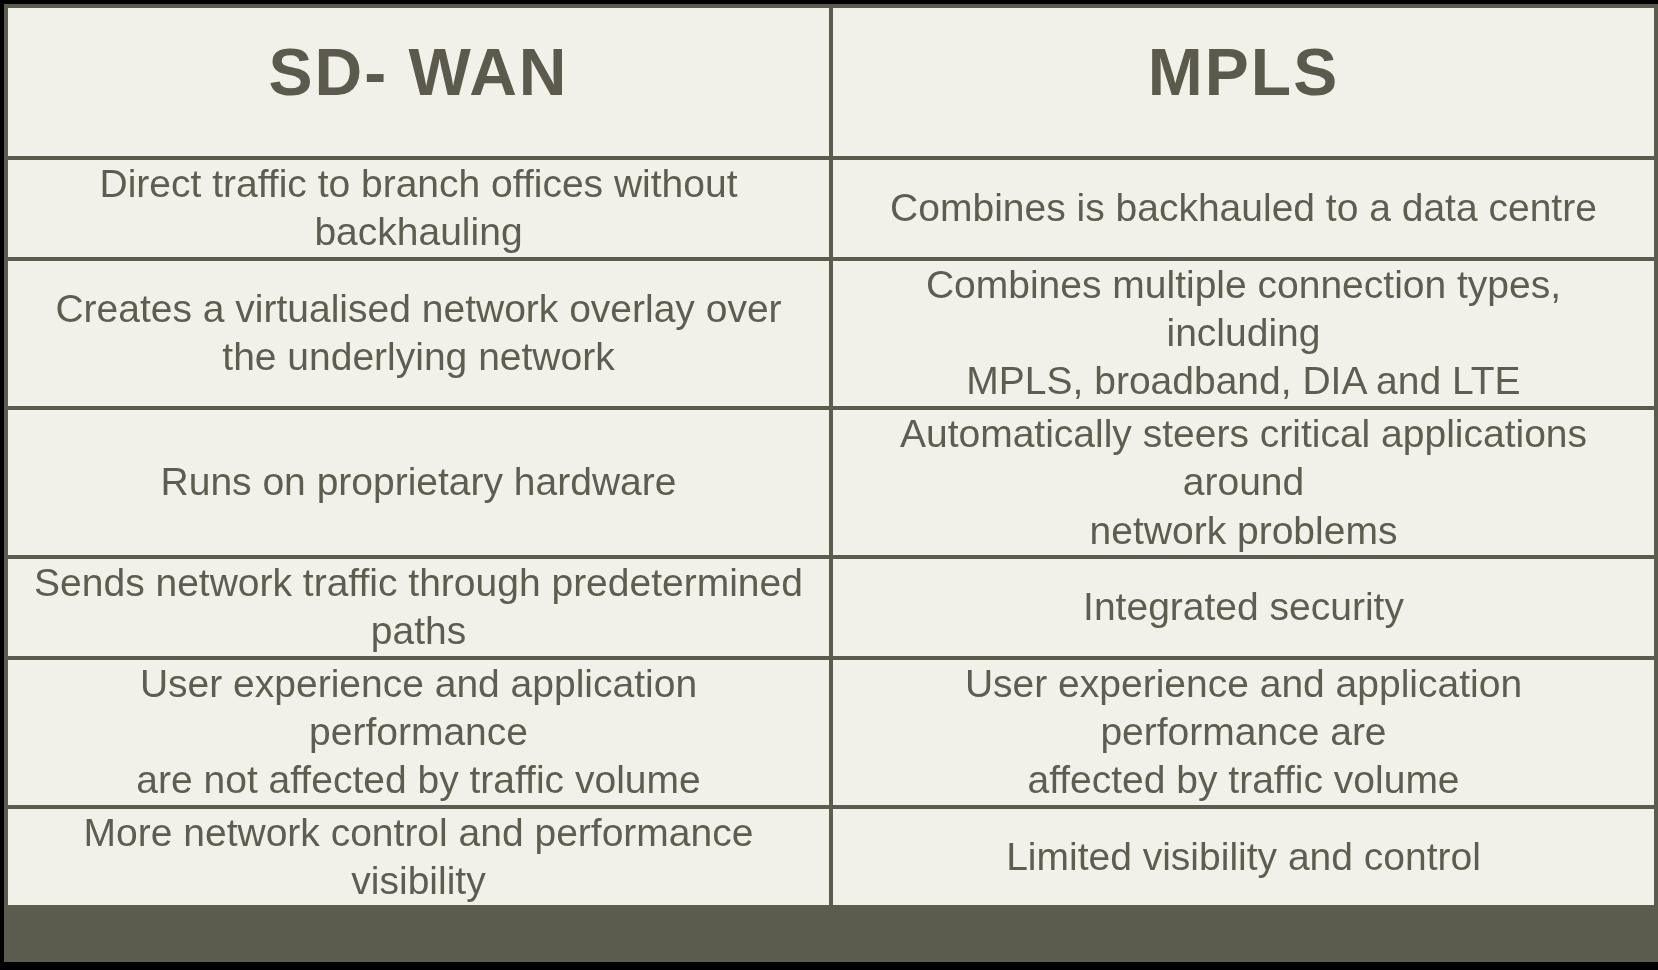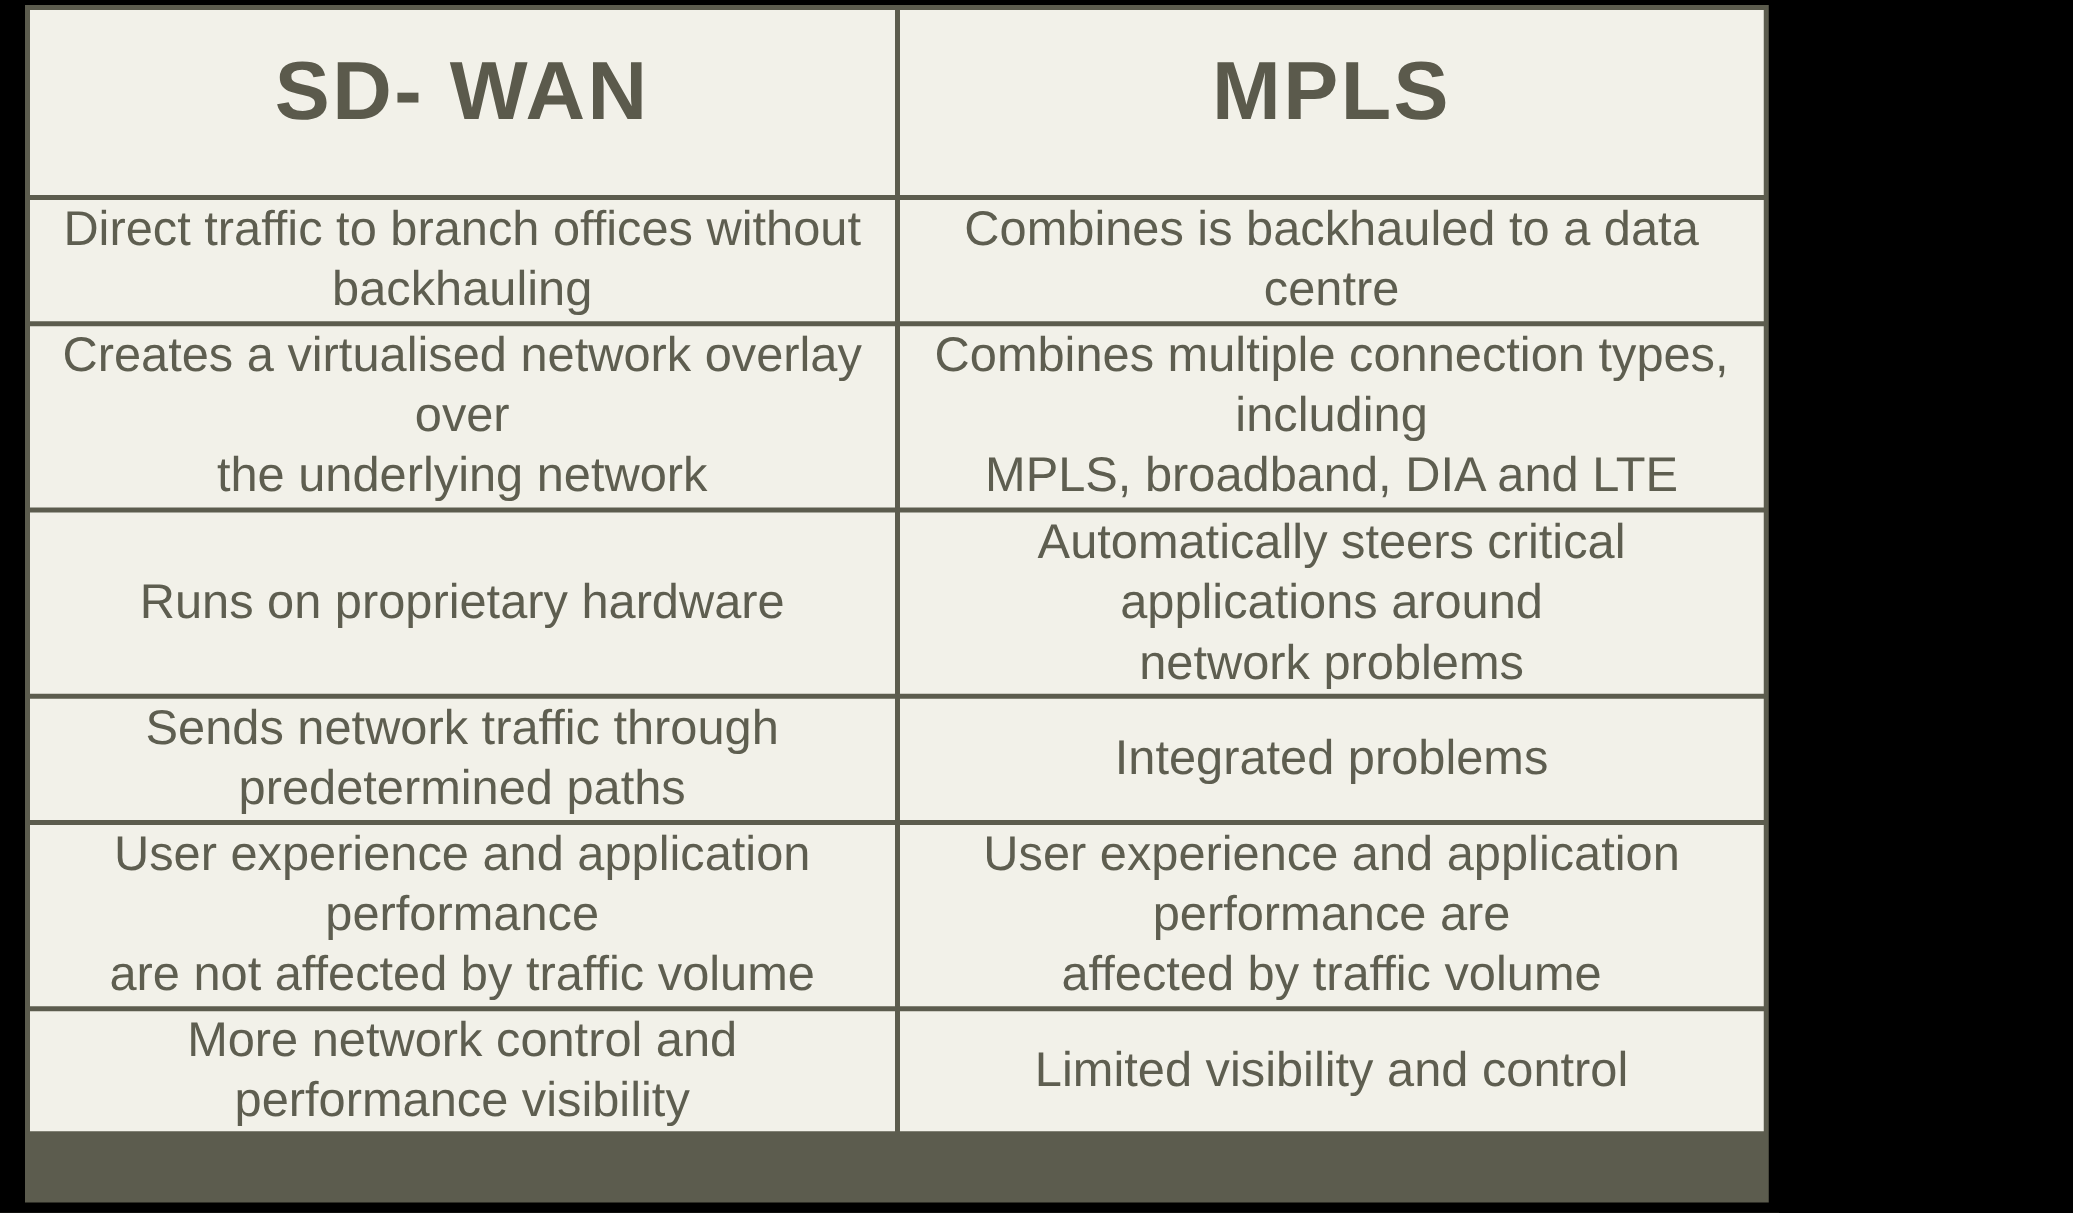--- a/index.html
+++ b/index.html
@@ -9,23 +9,23 @@
   }
   .canvas {
     position: relative;
     width: 1658px;
     height: 970px;
     background: #000000;
     overflow: hidden;
   }
   .table-wrap {
     position: absolute;
-    left: 20px;
+    left: 4px;
     top: 4px;
-    width: 1395px;
+    width: 1654px;
     height: 958px;
   }
   .grid {
     box-sizing: border-box;
     width: 100%;
     height: 100%;
     background: #5c5c4e;          
     padding: 4px;
     display: grid;
     grid-template-columns: 1fr 1fr;
@@ -70,21 +70,21 @@
 the underlying network</div>
       <div class="cell">Combines multiple connection types, including
 MPLS, broadband, DIA and LTE</div>
 
       <div class="cell">Runs on proprietary hardware</div>
 
       <div class="cell">Automatically steers critical applications around
 network problems</div>
       <div class="cell">Sends network traffic through predetermined paths</div>
 
-      <div class="cell">Integrated problems</div>
+      <div class="cell">Integrated security</div>
 
       <div class="cell">User experience and application performance
 are not affected by traffic volume</div>
       <div class="cell">User experience and application performance are
 affected by traffic volume</div>
 
       <div class="cell">More network control and performance visibility</div>
       <div class="cell">Limited visibility and control</div>
 
     </div>

